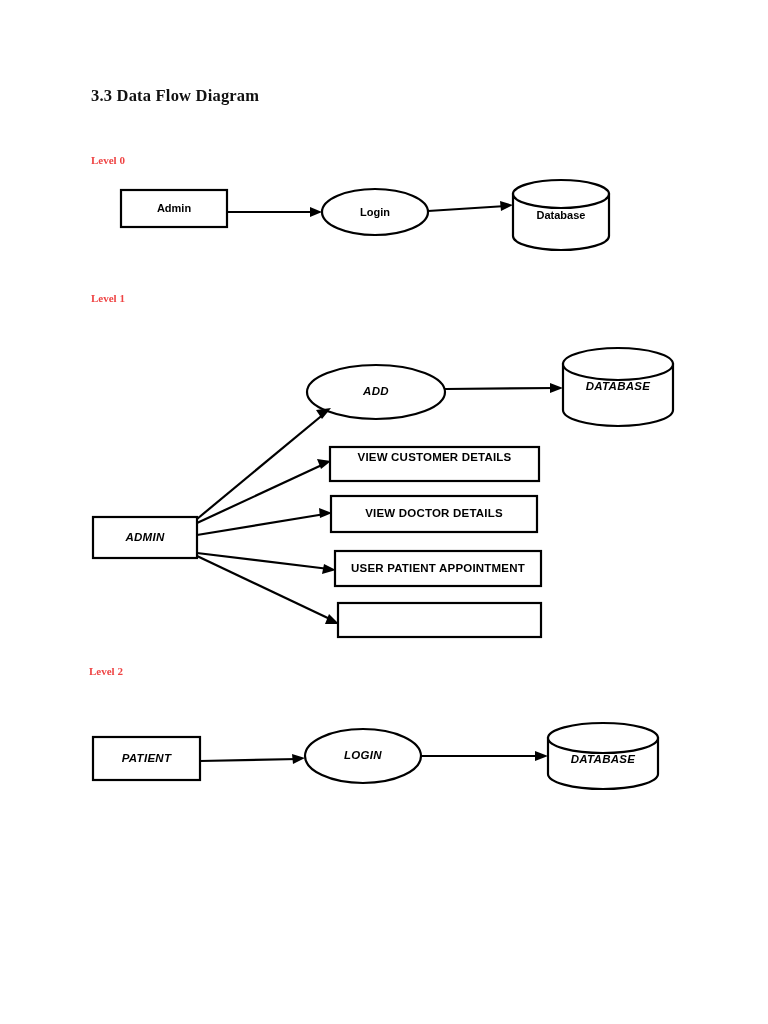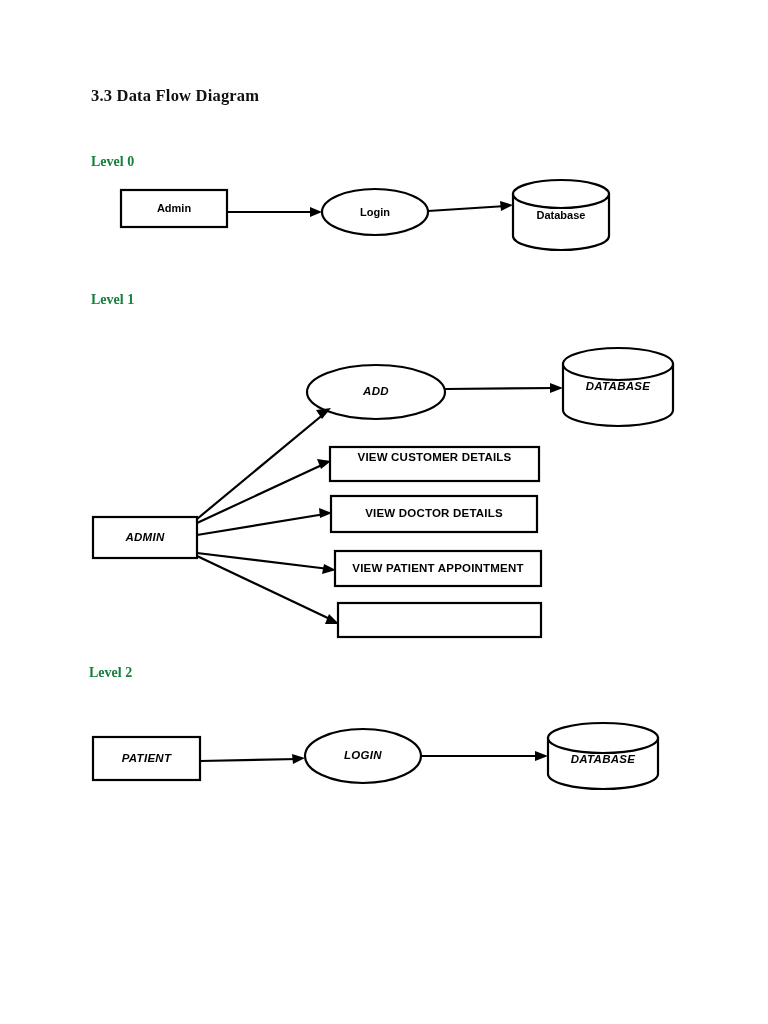--- a/index.html
+++ b/index.html
@@ -33,23 +33,23 @@
     font-weight: bold;
     font-size: 16.5px;
     letter-spacing: 0.2px;
     white-space: nowrap;
     color: #111111;
   }
   .level-label {
     position: absolute;
     font-family: "Liberation Serif", serif;
     font-weight: bold;
-    font-size: 14px;
+    font-size: 11px;
     white-space: nowrap;
-    color: #15803d;
+    color: #ef4444;
   }
 
   
   .diagram-svg {
     position: absolute;
     left: 0; top: 0;
     width: 768px;
     height: 1024px;
     pointer-events: none;
   }
@@ -173,21 +173,21 @@
   <div class="node-label lbl-md" style="left:307px; top:365px; width:138px; height:54px;">ADD</div>
 
   <div class="node-label lbl-md" style="left:563px; top:364px; width:110px; height:46px;">DATABASE</div>
 
   <div class="node-label lbl-md" style="left:93px; top:517px; width:104px; height:41px;">ADMIN</div>
 
   <div class="node-label lbl-box" style="left:330px; top:447px; width:209px; height:22px;">VIEW CUSTOMER DETAILS</div>
 
   <div class="node-label lbl-box" style="left:331px; top:496px; width:206px; height:36px;">VIEW DOCTOR DETAILS</div>
 
-  <div class="node-label lbl-box" style="left:335px; top:551px; width:206px; height:35px;">VIEW PATIENT APPOINTMENT</div>
+  <div class="node-label lbl-box" style="left:335px; top:551px; width:206px; height:35px;">USER PATIENT APPOINTMENT</div>
 
 
   <div class="node-label lbl-md" style="left:93px; top:737px; width:107px; height:43px;">PATIENT</div>
 
   <div class="node-label lbl-md" style="left:305px; top:729px; width:116px; height:54px;">LOGIN</div>
 
   <div class="node-label lbl-md" style="left:548px; top:738px; width:110px; height:44px;">DATABASE</div>
 
 </div>
 

